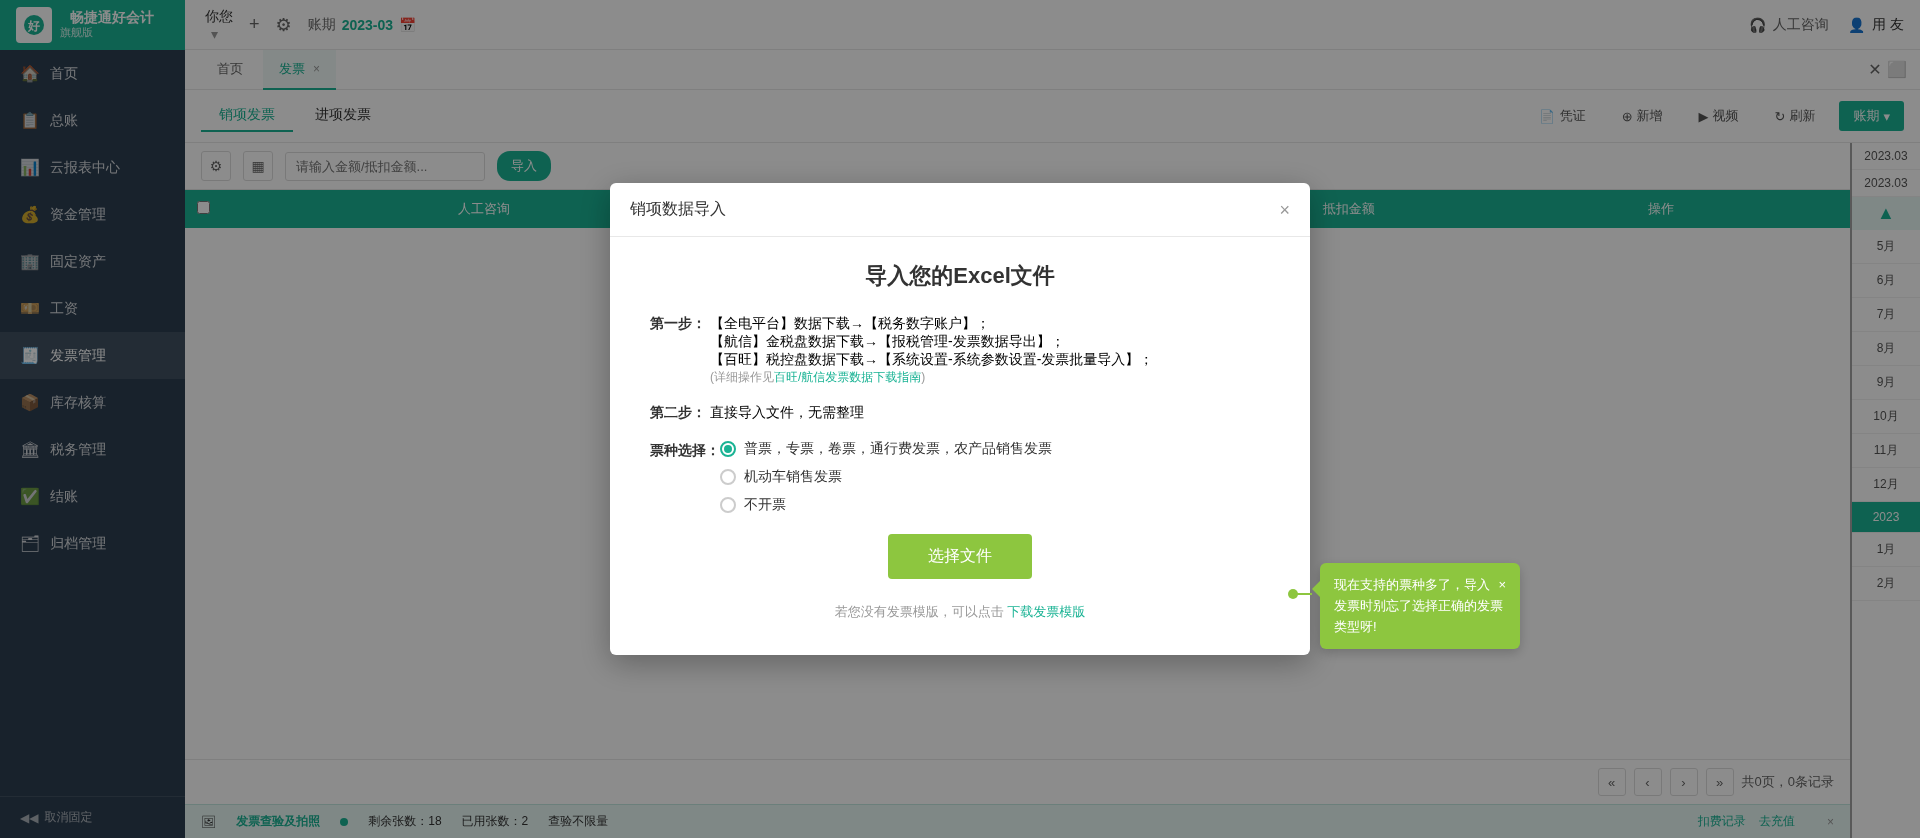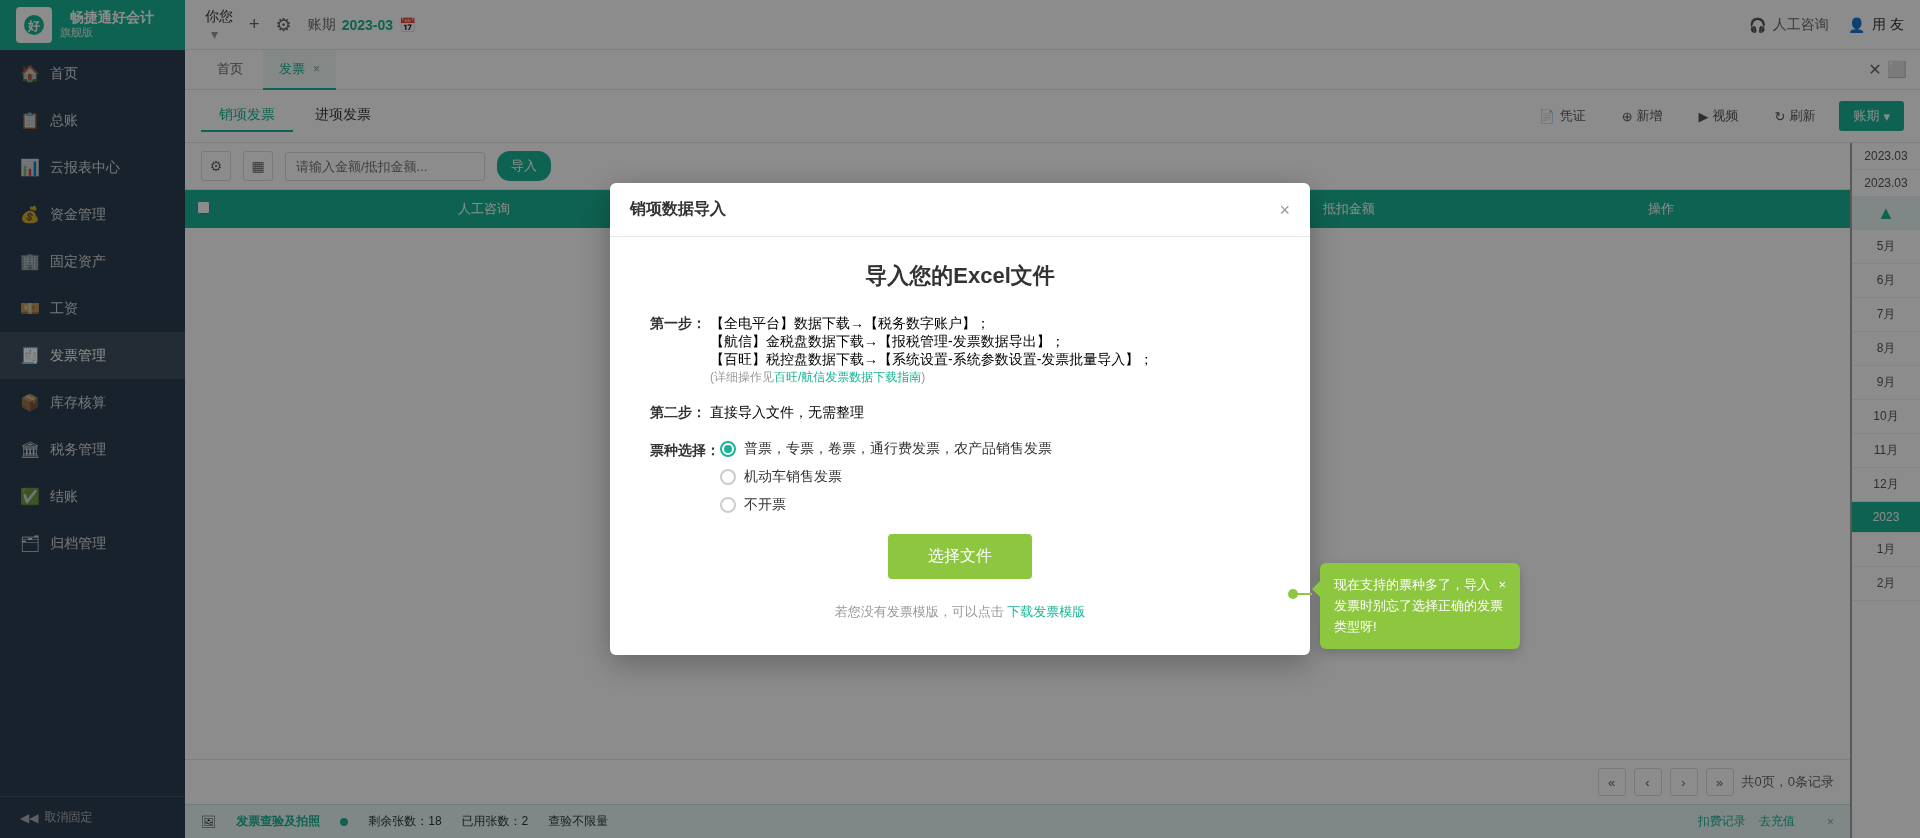--- a/index.html
+++ b/index.html
@@ -141,21 +141,21 @@
 
     
     .modal {
       background: #fff; border-radius: 6px; width: 700px;
       box-shadow: 0 8px 32px rgba(0,0,0,0.3); overflow: visible; position: relative;
     }
     .modal-header {
       display: flex; align-items: center; justify-content: space-between;
       padding: 16px 20px; border-bottom: 1px solid #e8e8e8;
     }
-    .modal-title { font-size: 16px; font-weight: bold; color: #333; }
+    .modal-title { font-size: 16px; font-weight: normal; color: #333; }
     .modal-close { cursor: pointer; color: #999; font-size: 18px; line-height: 1; }
     .modal-body { padding: 24px 40px 30px; }
     .modal-main-title { text-align: center; font-size: 22px; font-weight: bold; color: #333; margin-bottom: 24px; }
 
     .step { margin-bottom: 18px; }
     .step-hint { color: #999; font-size: 12px; margin-left: 60px; }
     .step-hint a { color: #1ab394; }
 
     .ticket-select { margin: 16px 0; }
     .radio-group { display: flex; flex-direction: column; gap: 10px; margin-left: 60px; }

